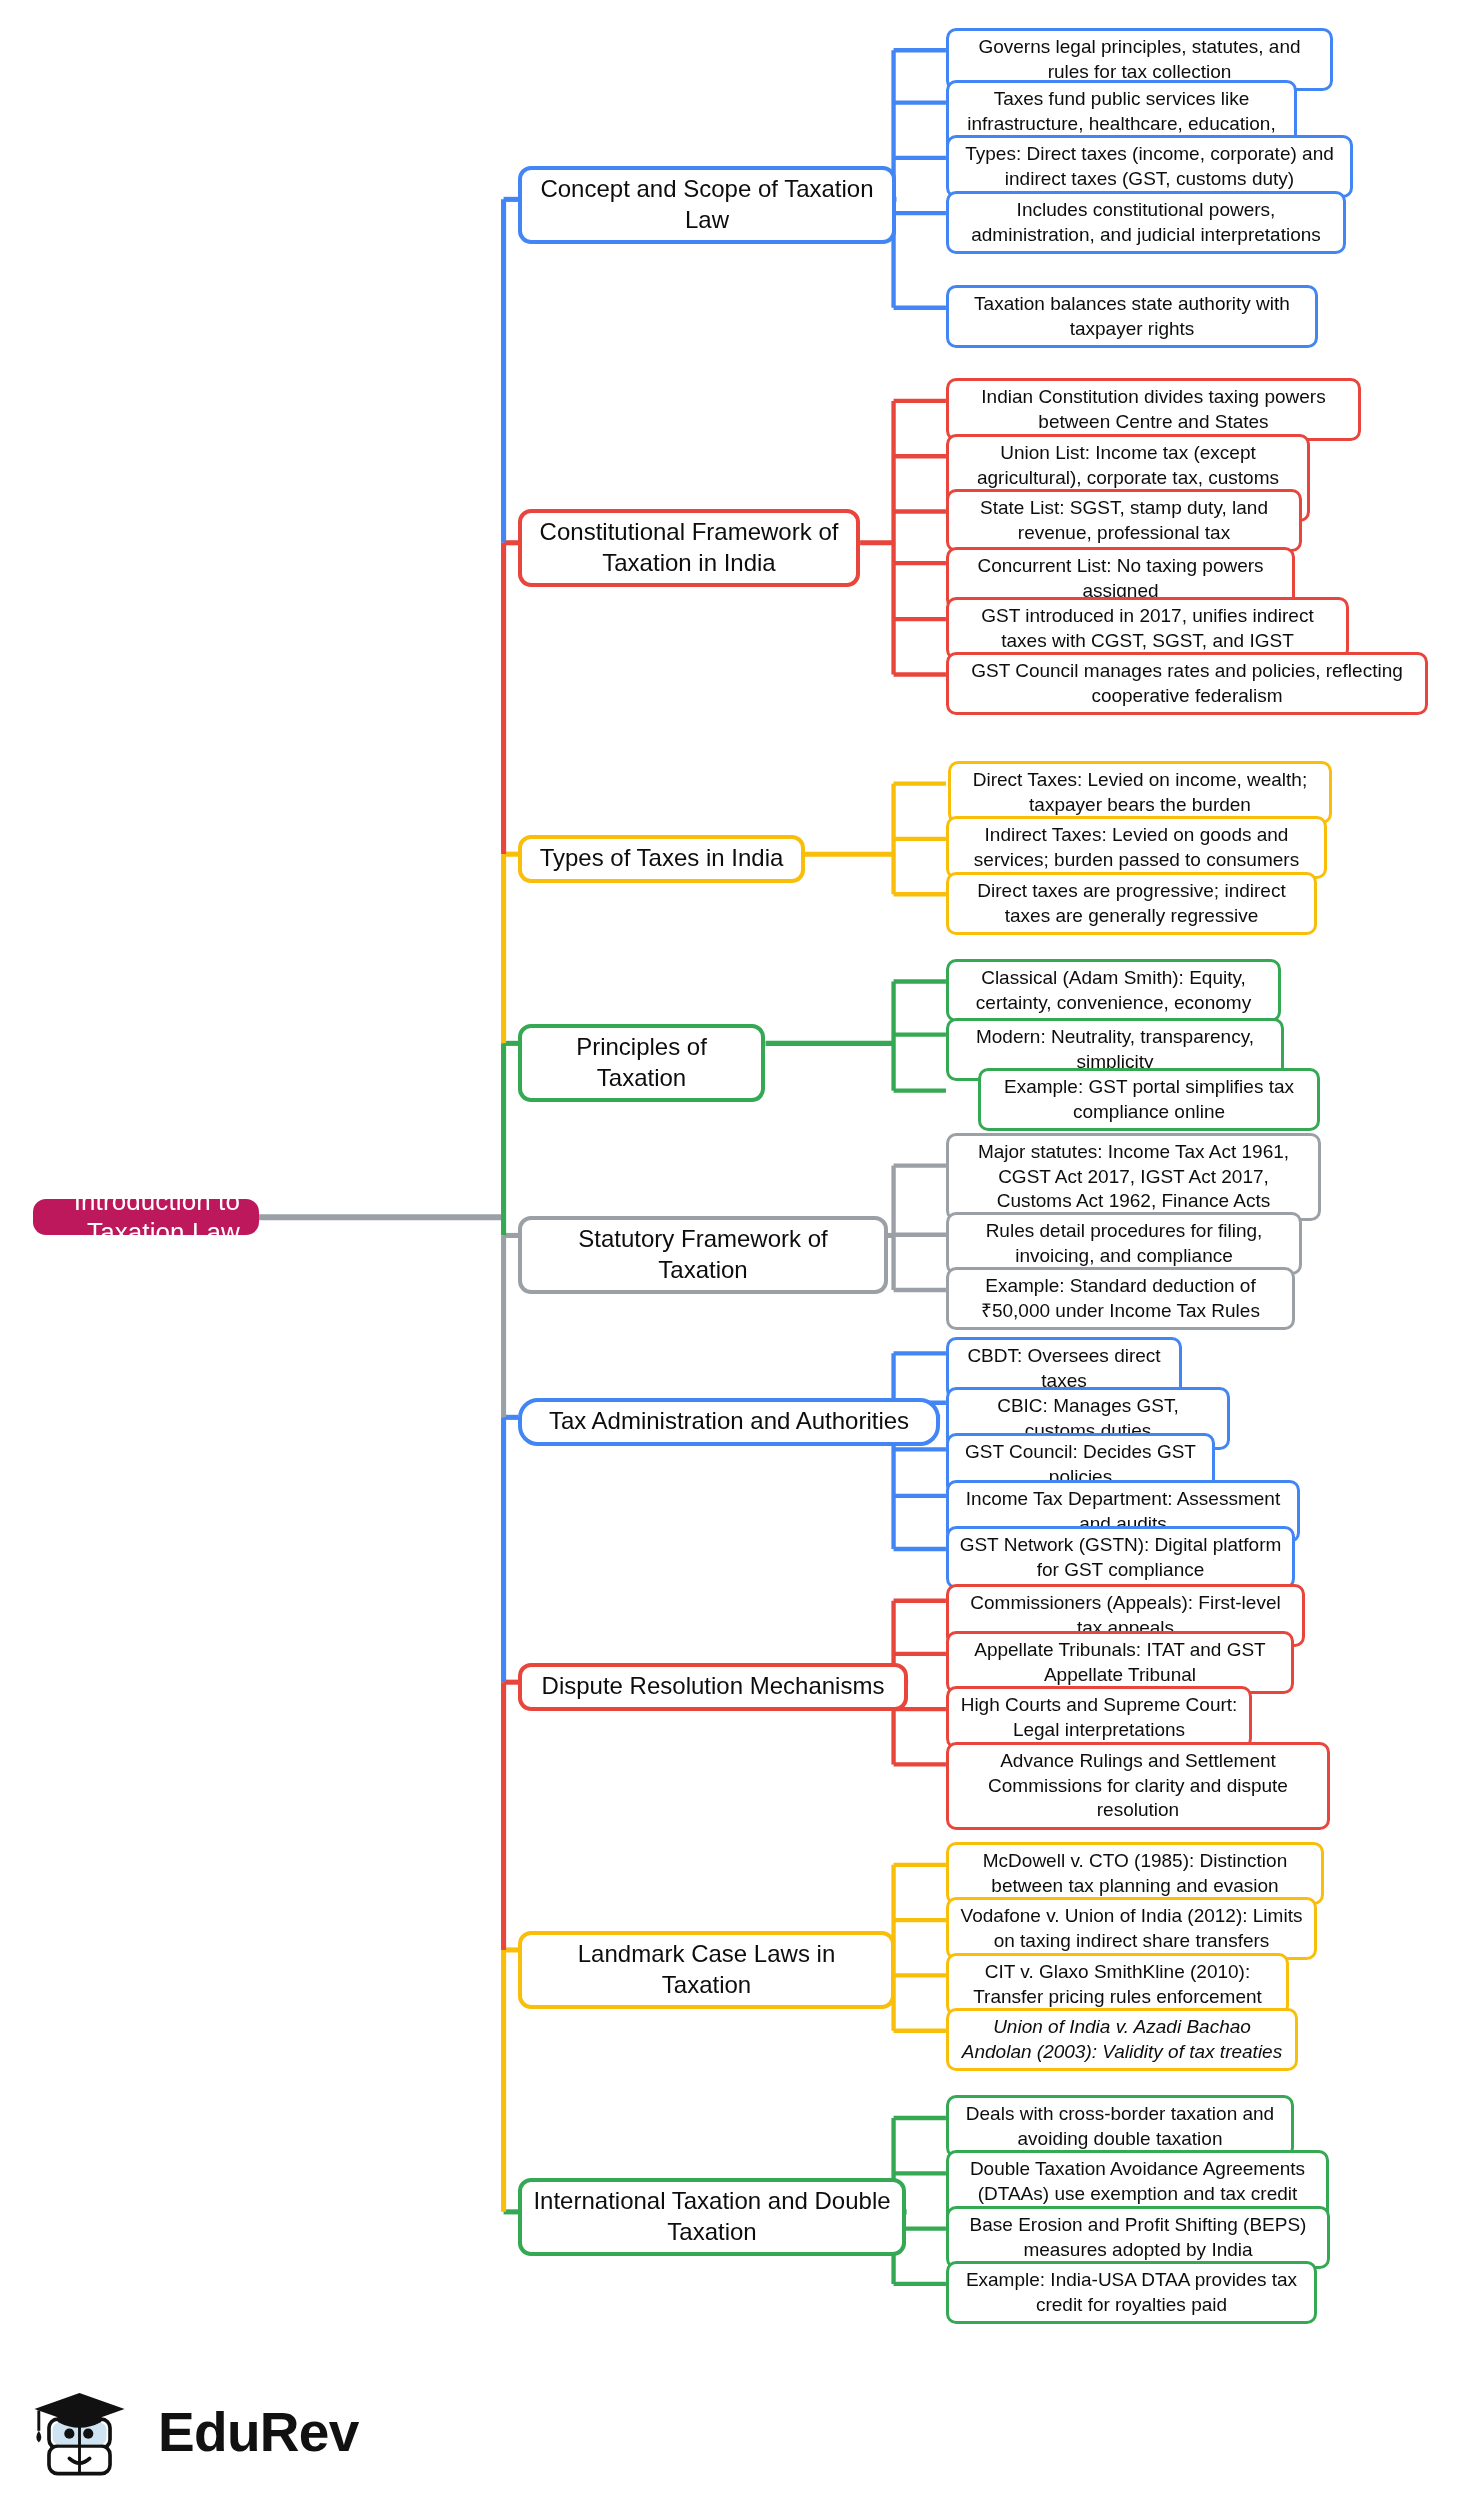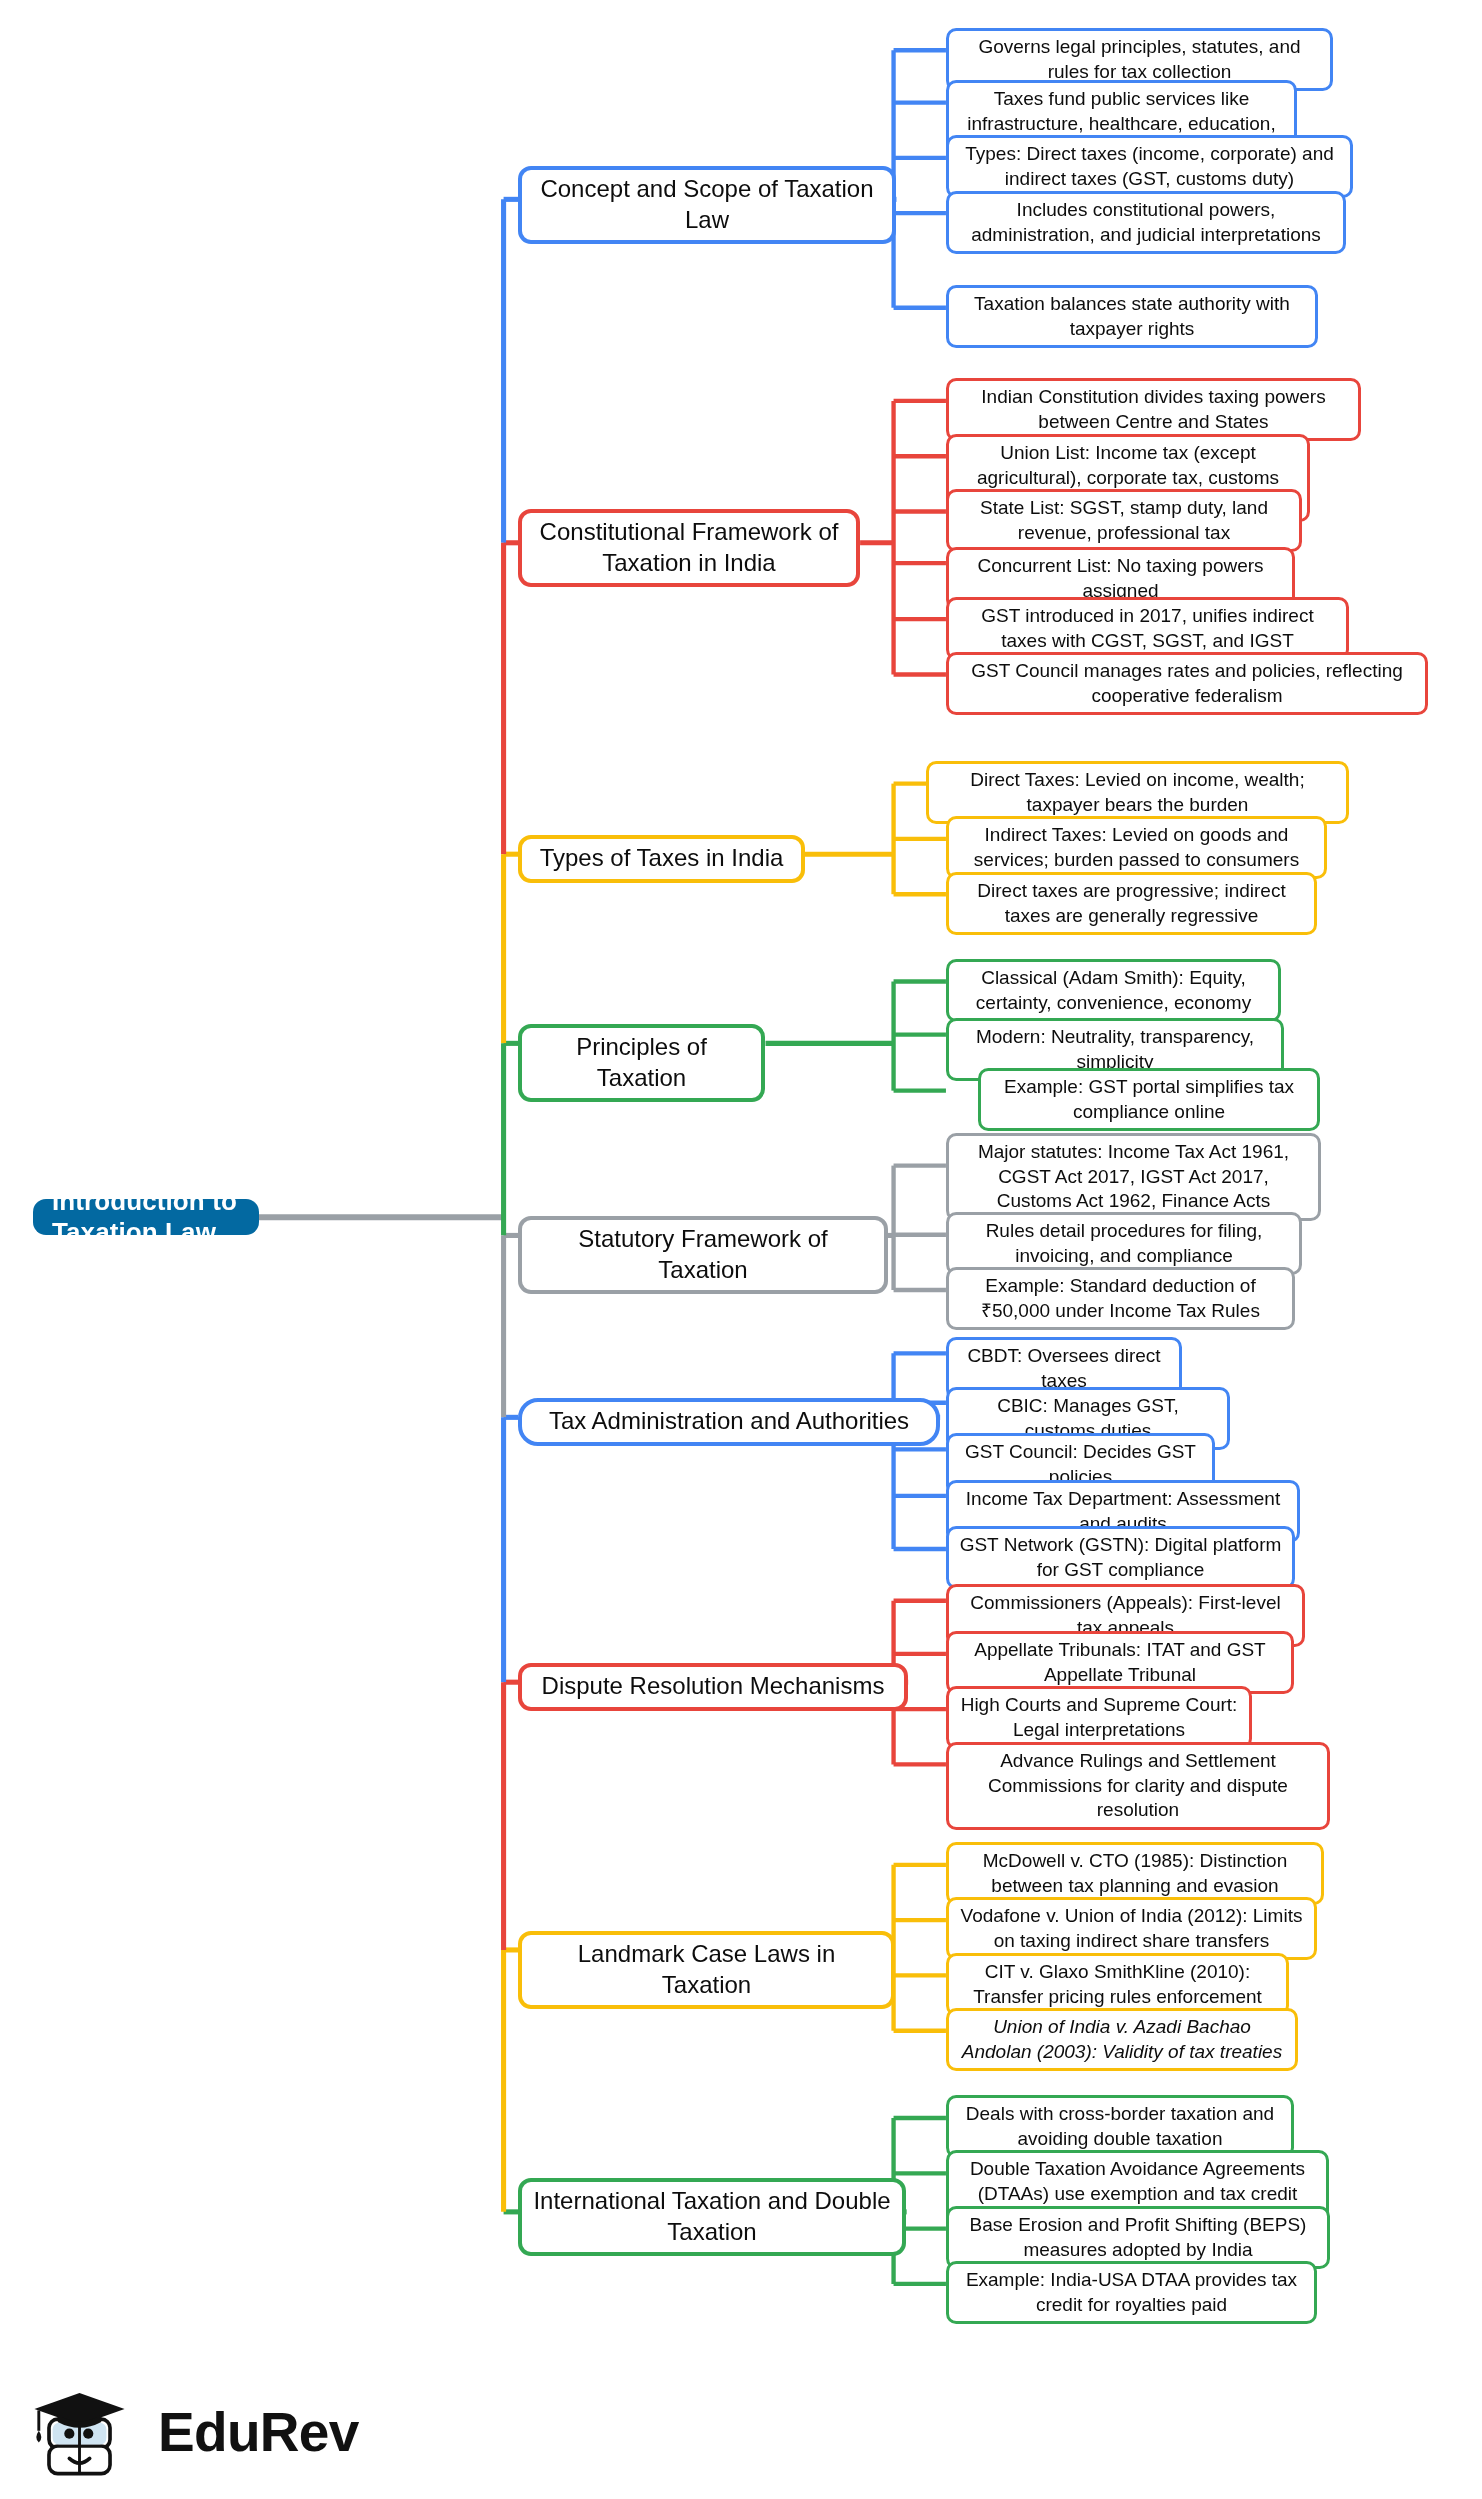--- a/index.html
+++ b/index.html
@@ -14,24 +14,24 @@
     position:absolute;box-sizing:border-box;
     display:flex;align-items:center;justify-content:center;
     text-align:center;background:#fff;
     border-radius:10.2px;border:3.6px solid #999;
     padding:4.4px 10.2px;line-height:1.28;color:#0d0d0d;
   }
   .node.lvl2{font-size:24px;border-radius:13px;border-width:4.4px;}
   .node.lvl3{font-size:19px;}
 
   .root{
-    position:absolute;background:#0369a1;color:#fff;
-    border-radius:13px;font-size:26px;font-weight:bold;
+    position:absolute;background:#be185d;color:#fff;
+    border-radius:13px;font-size:26px;font-weight:normal;
     display:flex;align-items:center;justify-content:center;
-    padding:0 19px;letter-spacing:0.1px;
+    padding:0 19px;letter-spacing:0.1px;text-align:right;
   }
 
   
   .logo{position:absolute;left:33px;top:2377px;display:flex;align-items:center;gap:16px;}
   .logo-mark{width:109px;height:109px;position:relative;}
   .logo-text{font-size:55px;font-weight:bold;color:#111;letter-spacing:-0.7px;}
 </style>
 </head>
 <body>
 
@@ -152,21 +152,21 @@
       </div>
       <div class="node lvl3" style="left: 946px; top: 597px; width: 403px; min-height: 45px; border-color: rgb(232, 69, 60);">
         <span>GST introduced in 2017, unifies indirect taxes with CGST, SGST, and IGST</span>
       </div>
       <div class="node lvl3" style="left: 946px; top: 652px; width: 482px; min-height: 45px; border-color: rgb(232, 69, 60);">
         <span>GST Council manages rates and policies, reflecting cooperative federalism</span>
       </div>
       <div class="node lvl2" style="left: 518px; top: 835px; width: 287px; min-height: 38px; border-color: rgb(249, 190, 9);">
         <span>Types of Taxes in India</span>
       </div>
-      <div class="node lvl3" style="left: 926px; top: 761px; width: 423px; min-height: 45px; border-color: rgb(249, 190, 9);">
+      <div class="node lvl3" style="left: 948px; top: 761px; width: 384px; min-height: 45px; border-color: rgb(249, 190, 9);">
         <span>Direct Taxes: Levied on income, wealth; taxpayer bears the burden</span>
       </div>
       <div class="node lvl3" style="left: 946px; top: 816px; width: 381px; min-height: 45px; border-color: rgb(249, 190, 9);">
         <span>Indirect Taxes: Levied on goods and services; burden passed to consumers</span>
       </div>
       <div class="node lvl3" style="left: 946px; top: 872px; width: 371px; min-height: 45px; border-color: rgb(249, 190, 9);">
         <span>Direct taxes are progressive; indirect taxes are generally regressive</span>
       </div>
       <div class="node lvl2" style="left: 518px; top: 1024px; width: 247px; min-height: 38px; border-color: rgb(52, 168, 83);">
         <span>Principles of Taxation</span>

